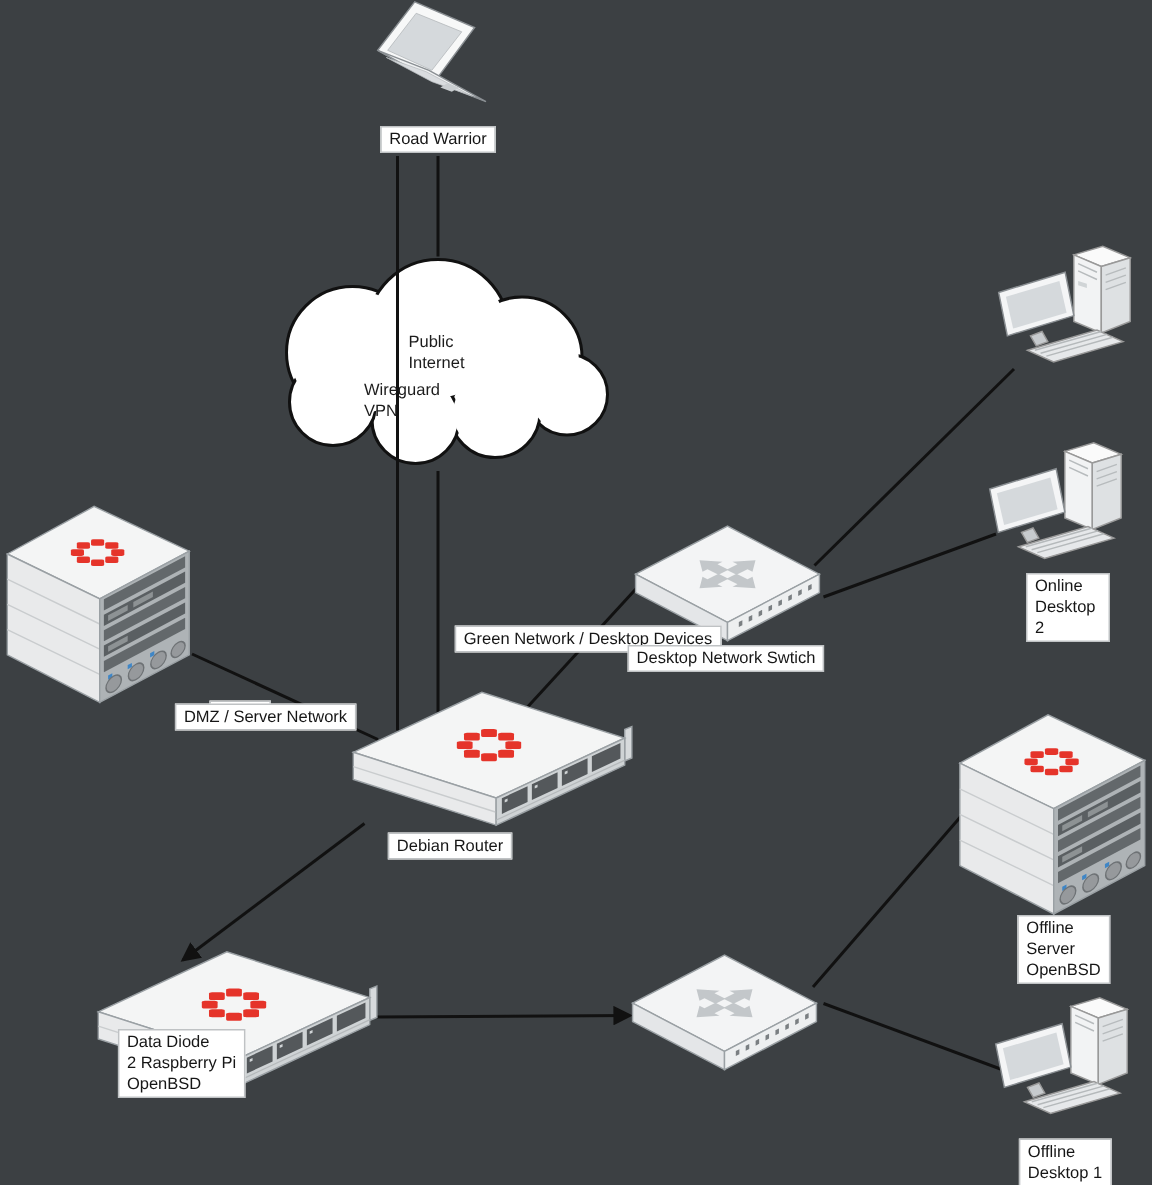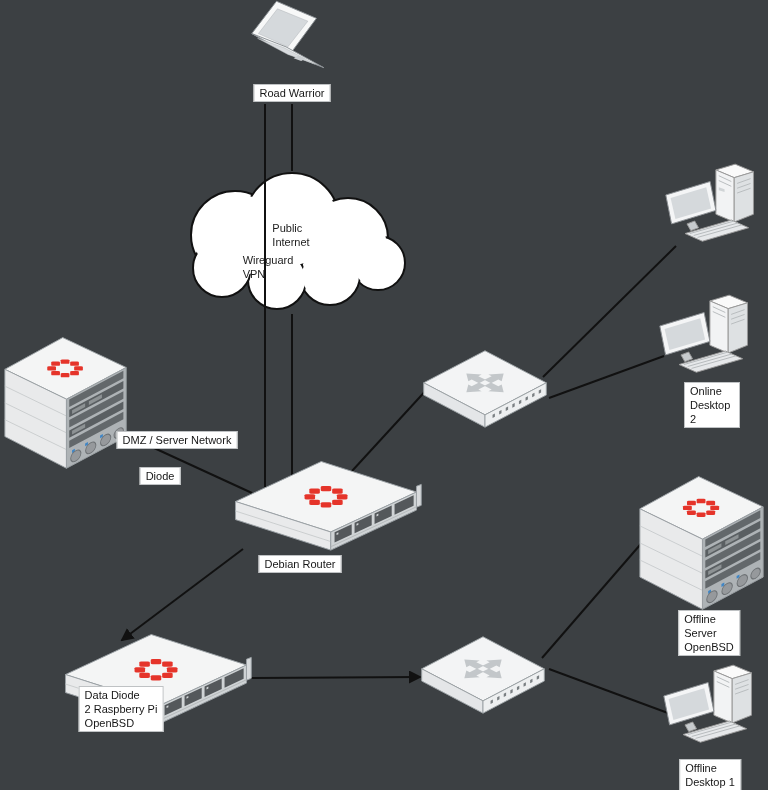--- a/index.html
+++ b/index.html
@@ -313,22 +313,24 @@
       <path d="M31,74 L77,61 M35,76 L81,63 M39,78 L85,65" stroke="#b5b9bb" fill="none"></path>
     </svg>
   </div>
 
   <div class="lbl" style="left:292px;top:84px">Road Warrior</div>
   <div class="lbl plain" style="left:291px;top:220px">Public
 Internet</div>
   <div class="lbl plain" style="left:268px;top:252px">Wireguard
 VPN</div>
   <div class="lbl" style="left:160px;top:467px">Diode</div>
-  <div class="lbl" style="left:177px;top:431px">DMZ / Server Network</div>
+  <div class="lbl" style="left:177px;top:469px">DMZ / Server Network</div>
   <div class="lbl" style="left:300px;top:555px">Debian Router</div>
+  <div class="lbl" style="left:392px;top:417px">Green Network / Desktop Devices</div>
+  <div class="lbl" style="left:484px;top:430px">Desktop Network Swtich</div>
   <div class="lbl" style="left:712px;top:382px">Online Desktop 2</div>
   <div class="lbl" style="left:709px;top:610px">Offline Server
 OpenBSD</div>
   <div class="lbl" style="left:121px;top:686px">Data Diode
 2 Raspberry Pi
 OpenBSD</div>
   <div class="lbl" style="left:710px;top:759px">Offline Desktop 1
 OpenBSD</div>
 
 </div>

